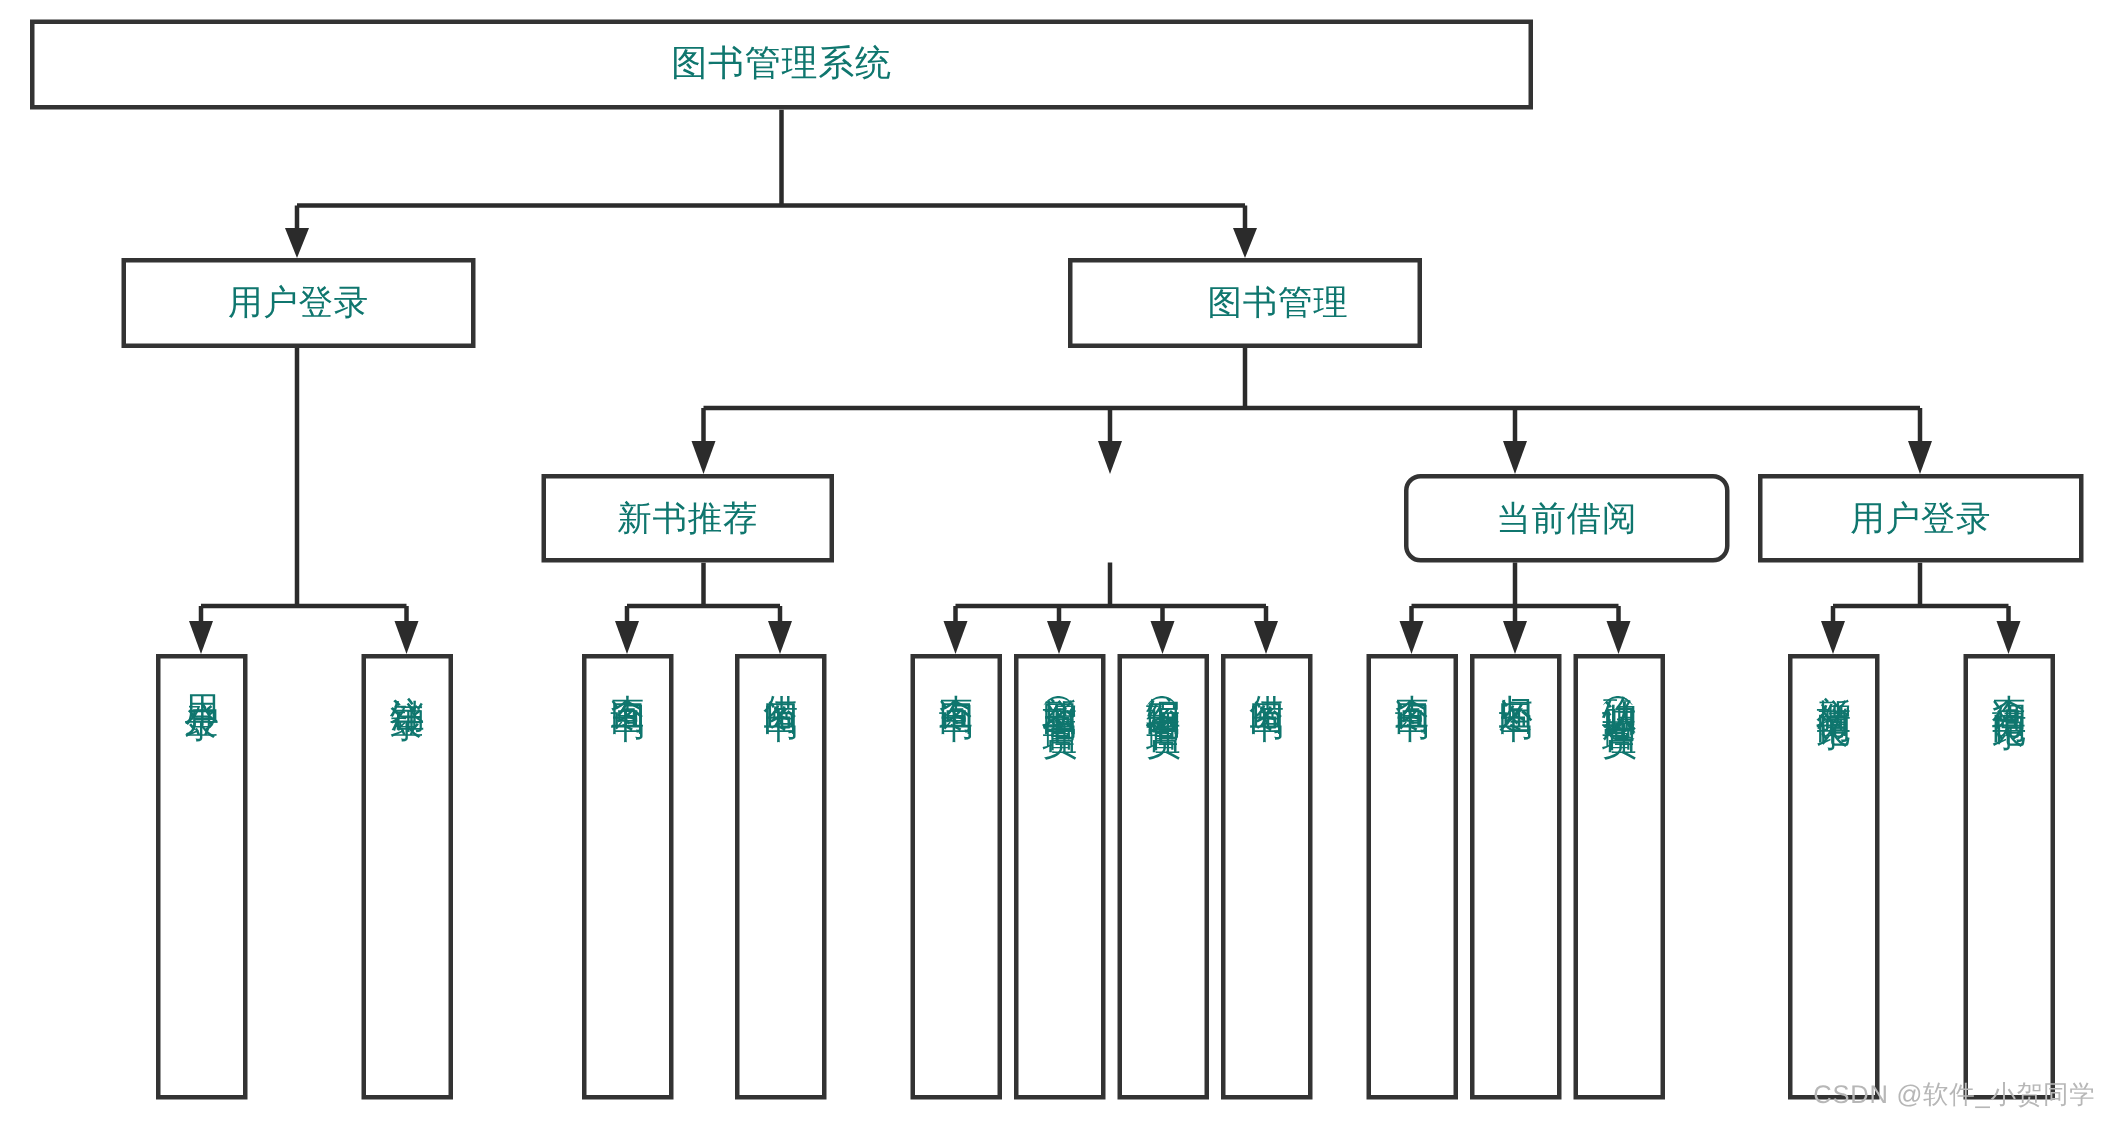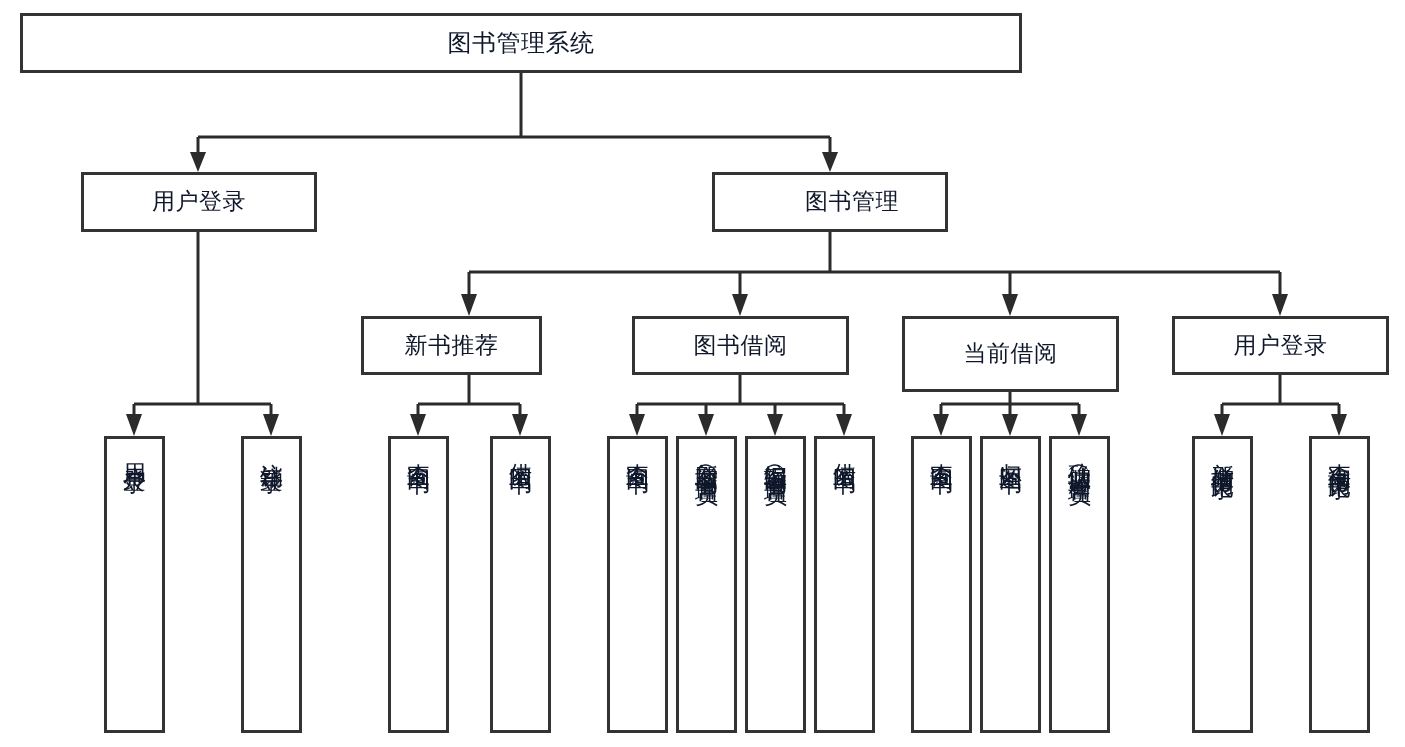--- a/index.html
+++ b/index.html
@@ -42,21 +42,21 @@
   }
   
   .node {
     position: absolute;
     box-sizing: border-box;
     background: #ffffff;
     border: 3px solid #333333;
     display: flex;
     align-items: center;
     justify-content: center;
-    color: #0f172a;
+    color: #0f766e;
   }
   .node .node-label {
     display: block;
     text-align: center;
     line-height: 1.18;
     letter-spacing: 0.5px;
     white-space: pre;
   }
   
   .node.horiz .node-label {
@@ -163,29 +163,26 @@
   </div>
 
   <div class="node horiz" style="left:81px; top:172px; width:236px; height:60px;">
     <span class="node-label">用户登录</span>
   </div>
 
   <div class="node horiz" style="left:712px; top:172px; width:236px; height:60px;padding-left:44px;">
     <span class="node-label">图书管理</span>
   </div>
 
-  <div class="node horiz" style="left:361px; top:316px; width:181px; height:59px;">
+  <div class="node horiz" style="left:361px; top:316px; width:195px; height:59px;">
     <span class="node-label">新书推荐</span>
   </div>
 
-  <div class="node horiz" style="left:632px; top:316px; width:217px; height:59px;">
-    <span class="node-label">图书借阅</span>
-  </div>
-
-  <div class="node horiz" style="left:902px; top:316px; width:217px; height:76px;">
+
+  <div class="node horiz" style="left:936px; top:316px; width:217px; height:59px;border-radius:11px;">
     <span class="node-label">当前借阅</span>
   </div>
 
   <div class="node horiz" style="left:1172px; top:316px; width:217px; height:59px;">
     <span class="node-label">用户登录</span>
   </div>
 
   <div class="node vert" style="left:104px; top:436px; width:61px; height:297px;">
     <span class="node-label">用户登录</span>
   </div>
@@ -231,14 +228,15 @@
   </div>
 
   <div class="node vert" style="left:1192px; top:436px; width:61px; height:297px;">
     <span class="node-label">新增借阅记录</span>
   </div>
 
   <div class="node vert" style="left:1309px; top:436px; width:61px; height:297px;">
     <span class="node-label">查询借阅记录</span>
   </div>
 
+  <div id="watermark">CSDN @软件_小贺同学</div>
 
 </div>
 
 </body></html>

